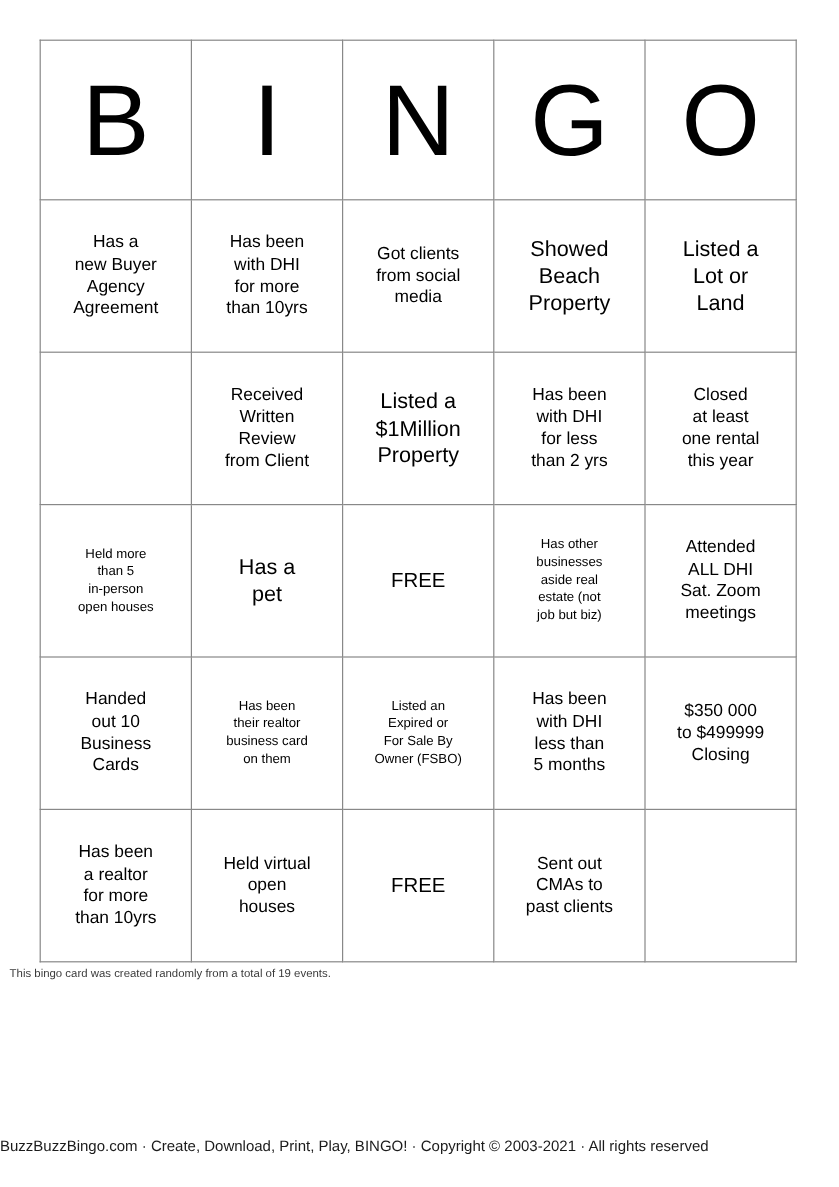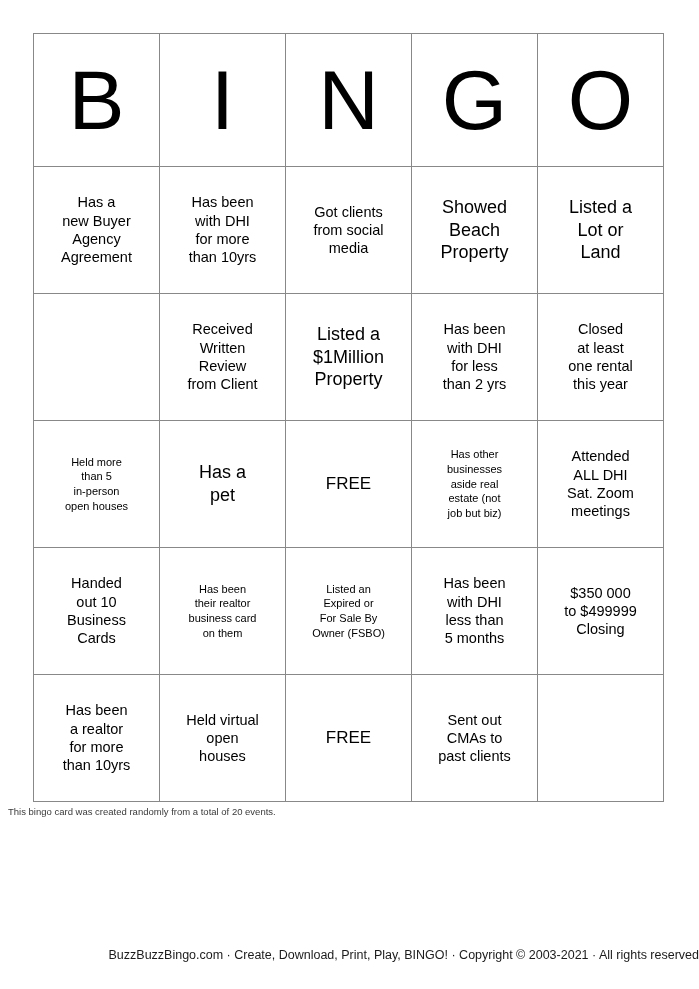--- a/index.html
+++ b/index.html
@@ -89,21 +89,21 @@
     font-size: 9.5px;
     line-height: 1.2;
     color: #3a3a3a;
     white-space: nowrap;
   }
   #page-footer {
     position: absolute;
     left: 0;
     top: 948px;
     width: 699px;
-    text-align: right;
+    text-align: left;
     font-size: 12.5px;
     line-height: 1.2;
     color: #1b1b1b;
     white-space: nowrap;
   }
 </style>
 </head>
 <body>
 
 <div id="bingo-page">
@@ -213,17 +213,17 @@
         <td>
           <span class="cell-text size-md">Sent out<br>CMAs to<br>past clients</span>
         </td>
         <td>
           <span class="cell-text size-empty"></span>
         </td>
       </tr>
     </tbody>
   </table>
 
-  <div id="card-note">This bingo card was created randomly from a total of 20 events.</div>
+  <div id="card-note">This bingo card was created randomly from a total of 19 events.</div>
 
   <div id="page-footer">BuzzBuzzBingo.com · Create, Download, Print, Play, BINGO! · Copyright © 2003-2021 · All rights reserved</div>
 
 </div>
 
 </body></html>

